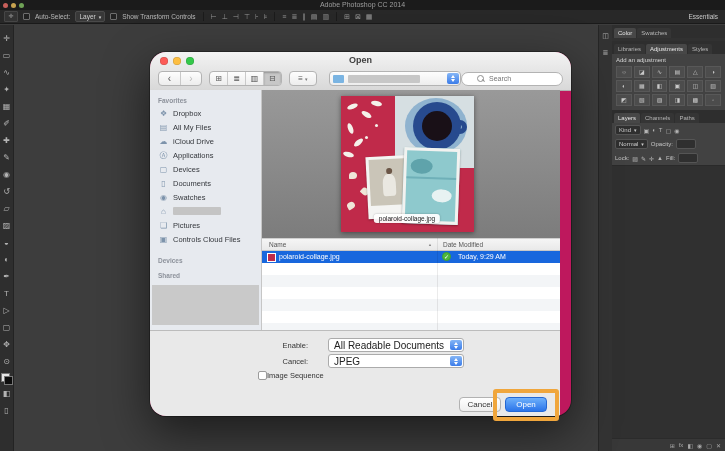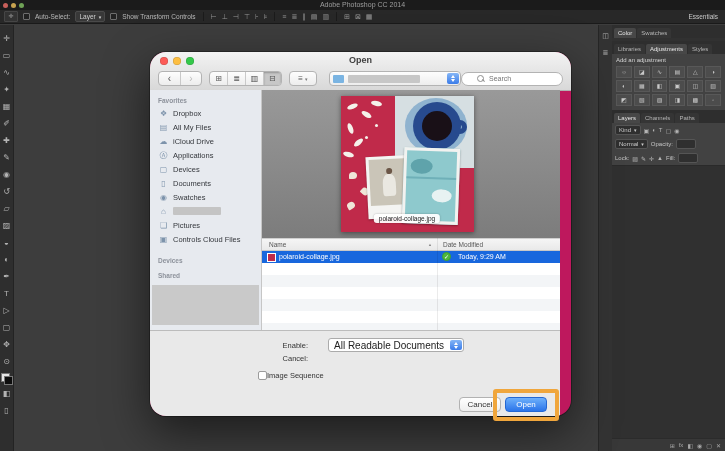--- a/index.html
+++ b/index.html
@@ -436,20 +436,27 @@
         <span class="popup">
           <span>All Readable Documents</span>
           <span class="stepper">
               <span class="tri-up"></span>
               <span class="tri-dn"></span>
             </span>
         </span>
       </div>
       <div class="frow" id="row-format">
         <span class="flabel">Cancel:</span>
+        <span class="popup">
+          <span>JPEG</span>
+          <span class="stepper">
+              <span class="tri-up"></span>
+              <span class="tri-dn"></span>
+            </span>
+        </span>
       </div>
       <div class="frow" id="row-seq">
         <span class="cb"></span>
         <span id="seq-label">Image Sequence</span>
       </div>
       <div id="btns">
         <span class="btn" id="cancelbtn">Cancel</span>
         <span class="btn" id="openbtn">Open</span>
       </div>
     </div>

